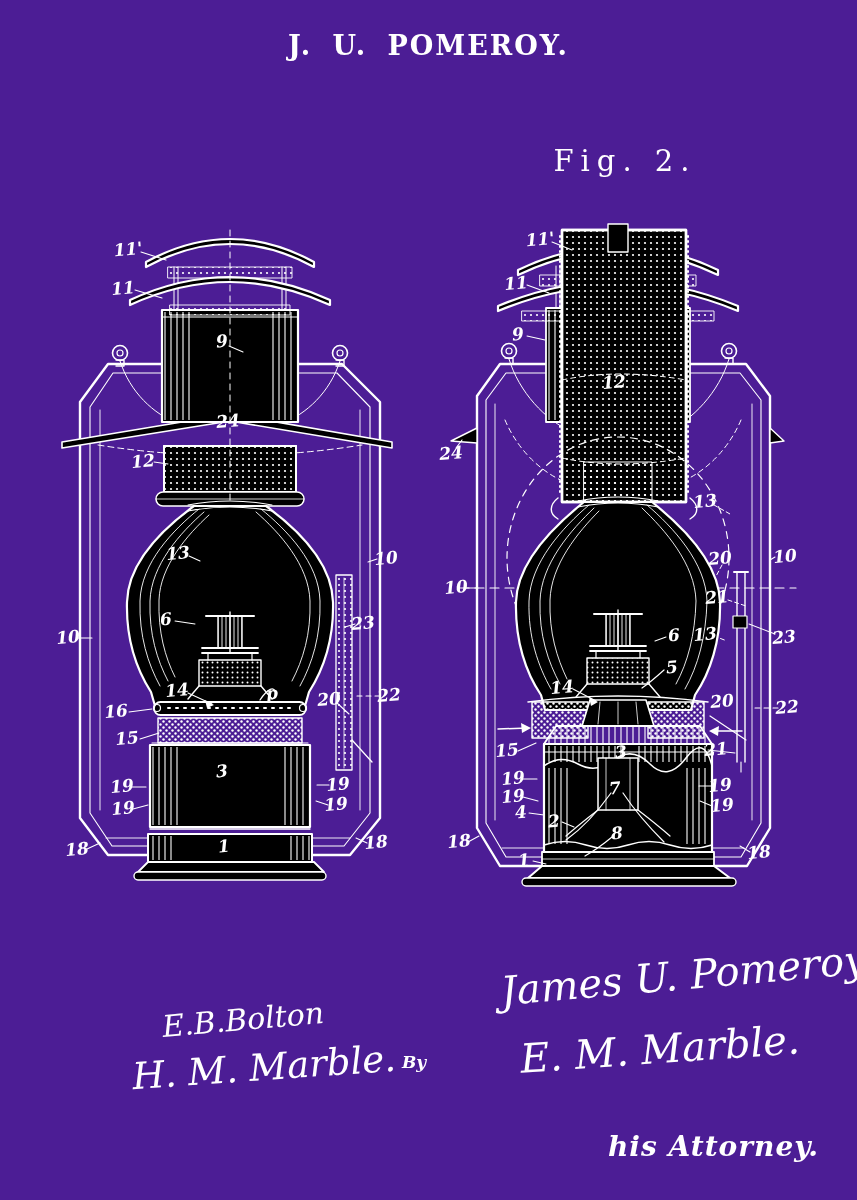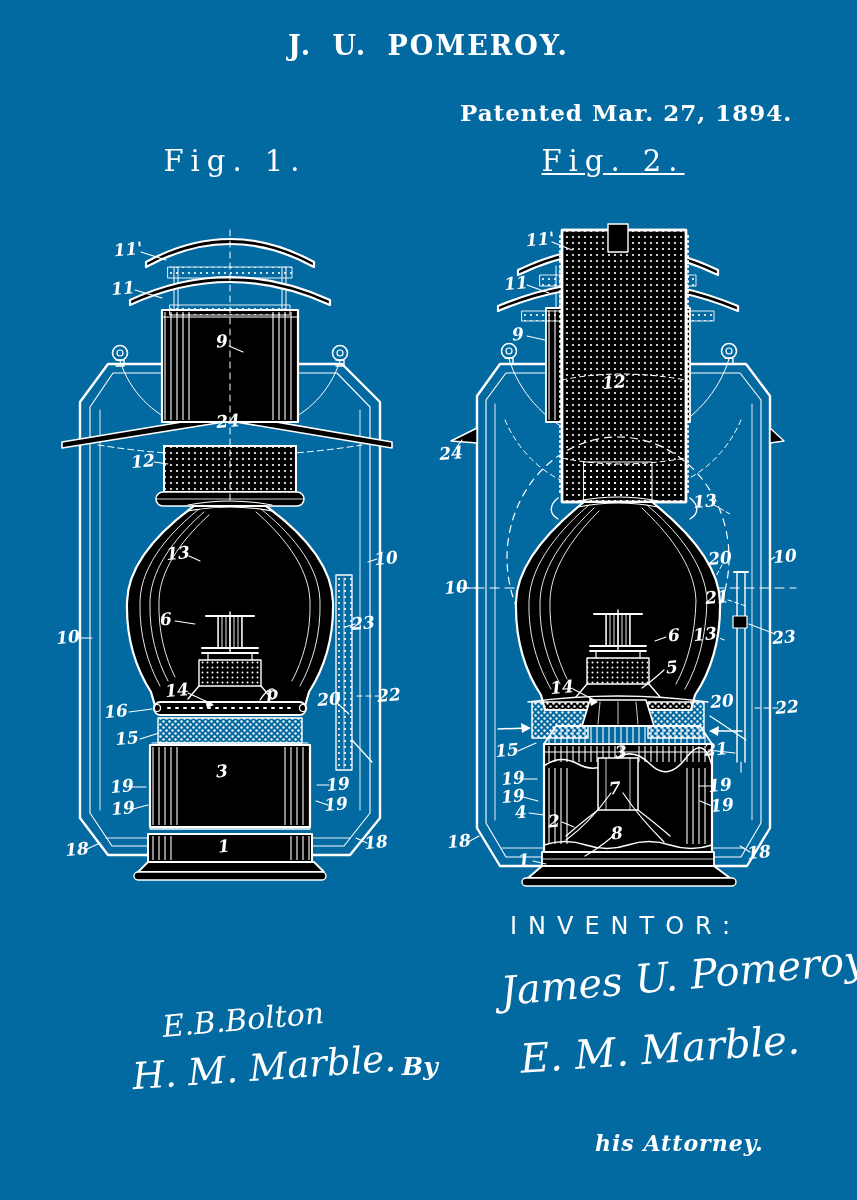--- a/index.html
+++ b/index.html
@@ -1,54 +1,52 @@
 <!DOCTYPE html>
 <html><head>
 <meta charset="utf-8">
 <style>
   html,body{margin:0;padding:0;background:#000;}
-  .page{position:relative;width:857px;height:1200px;margin:0 auto;background:#0369a1;color:#fff;overflow:hidden;
+  .page{position:relative;width:857px;height:1200px;margin:0 auto;background:#4c1d95;color:#fff;overflow:hidden;
         font-family:"DejaVu Serif",serif;}
   .abs{position:absolute;}
   
   .title{left:0;top:30px;width:857px;text-align:center;font-size:27px;font-weight:bold;letter-spacing:2px;word-spacing:9px;}
   .subtitle{left:0;top:64px;width:857px;text-align:center;font-size:19px;font-weight:bold;letter-spacing:3px;}
   .patent-no{left:78px;top:100px;font-size:23px;font-weight:bold;letter-spacing:1px;}
   .patent-date{left:460px;top:99px;font-size:23px;font-weight:bold;letter-spacing:1px;}
   
   .fig-caption{top:144px;width:210px;text-align:center;font-size:29px;letter-spacing:7px;font-weight:500;}
   .fig-caption.f1{left:130px;}
-  .fig-caption.f2{left:508px;text-decoration:underline;}
+  .fig-caption.f2{left:520px;}
   
   svg.draw{position:absolute;overflow:visible;}
   
   .labels-layer{left:0;top:0;width:857px;height:1200px;pointer-events:none;}
   .part-label{position:absolute;transform:translate(-50%,-50%) rotate(-5deg);
               font-family:"DejaVu Serif",serif;font-style:italic;font-weight:bold;
               font-size:17px;color:#fff;white-space:nowrap;}
   
   .witnesses-heading{left:143px;top:960px;font-family:"DejaVu Sans",sans-serif;font-size:21px;letter-spacing:9px;}
   .inventor-heading{left:510px;top:912px;font-family:"DejaVu Sans",sans-serif;font-size:24px;letter-spacing:11px;}
   .sig{font-family:"DejaVu Serif",serif;font-style:italic;color:#fff;white-space:nowrap;}
   .sig.w1{left:162px;top:1002px;font-size:30px;transform:rotate(-5deg);}
   .sig.w2{left:132px;top:1046px;font-size:37px;transform:rotate(-4deg);}
   .sig.inv{left:500px;top:952px;font-size:40px;transform:rotate(-5deg);}
   .sig.att{left:520px;top:1026px;font-size:40px;transform:rotate(-4deg);}
-  .by-label{left:402px;top:1052px;font-size:25px;font-style:italic;font-weight:bold;}
-  .attorney-label{left:595px;top:1130px;font-size:22px;font-style:italic;font-weight:bold;letter-spacing:1px;text-align:right;}
+  .by-label{left:402px;top:1052px;font-size:17px;font-style:italic;font-weight:bold;}
+  .attorney-label{left:608px;top:1130px;font-size:28px;font-style:italic;font-weight:bold;letter-spacing:1px;text-align:right;}
 </style>
 </head>
 <body>
 
 <div class="page">
 
   <div class="abs title">J. U. POMEROY.</div>
-  <div class="abs patent-date">Patented Mar. 27, 1894.</div>
-
-  <div class="abs fig-caption f1">Fig. 1.</div>
+
   <div class="abs fig-caption f2">Fig. 2.</div>
 
   <svg class="draw" style="left:40px;top:222px" width="380" height="668" viewBox="40 222 380 668">
     <defs>
       <pattern id="dots6" width="6" height="6" patternUnits="userSpaceOnUse">
           <circle cx="3" cy="3" r="1.1" fill="#fff"></circle>
         </pattern>
       <pattern id="dots5" width="5" height="5" patternUnits="userSpaceOnUse">
           <circle cx="2.5" cy="2.5" r="1" fill="#fff"></circle>
         </pattern>
@@ -336,18 +334,17 @@
       <span class="part-label" style="left: 554px; top: 821px;">2</span>
       <span class="part-label" style="left: 617px; top: 833px;">8</span>
       <span class="part-label" style="left: 459px; top: 841px;">18</span>
       <span class="part-label" style="left: 759px; top: 852px;">18</span>
       <span class="part-label" style="left: 524px; top: 860px;">1</span>
     </div>
 
   <div class="abs sig w1">E.B.Bolton</div>
   <div class="abs sig w2">H. M. Marble.</div>
   <div class="abs by-label">By</div>
-  <div class="abs inventor-heading">INVENTOR:</div>
   <div class="abs sig inv">James U. Pomeroy.</div>
   <div class="abs sig att">E. M. Marble.</div>
   <div class="abs attorney-label">his Attorney.</div>
 
 </div>
 
 </body></html>

